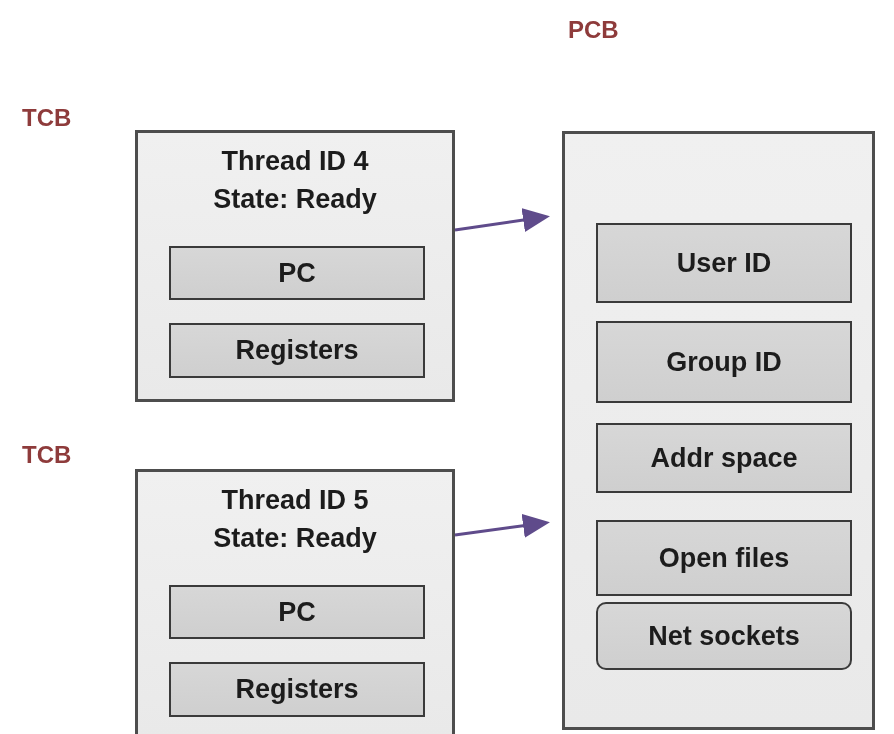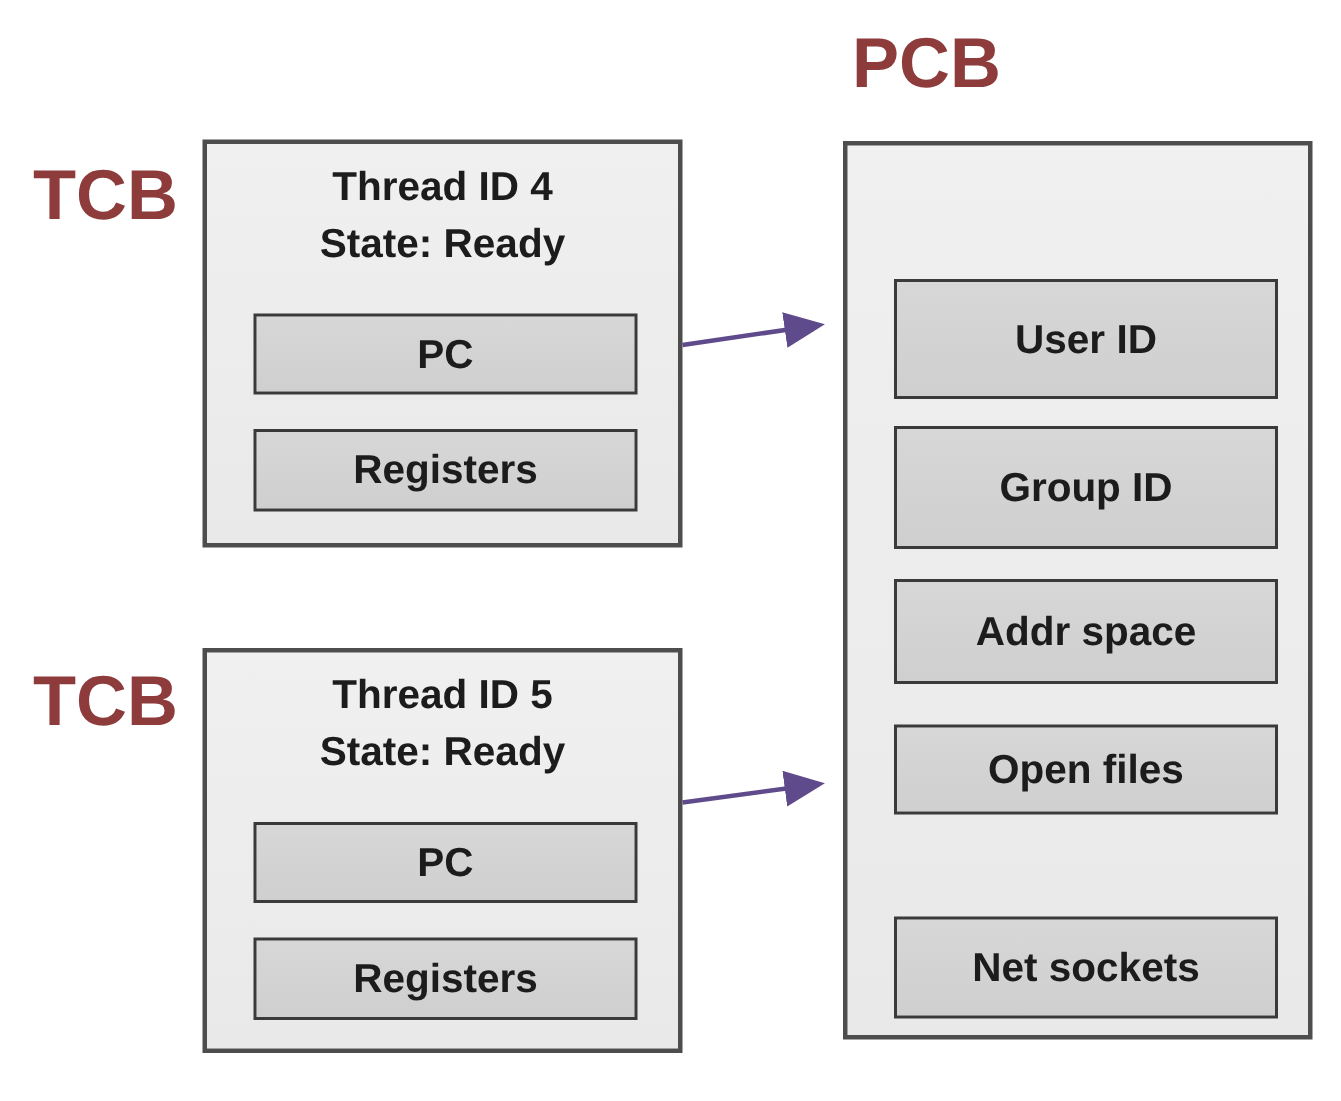--- a/index.html
+++ b/index.html
@@ -6,34 +6,35 @@
   body {
     width: 894px;
     height: 734px;
     position: relative;
     background: #ffffff;
     font-family: "Liberation Sans", sans-serif;
     overflow: hidden;
   }
   .section-label {
     position: absolute;
-    font-size: 47px;
+    font-size: 24px;
     font-weight: bold;
     color: #8e3b3b;
     line-height: 1;
   }
   #pcb-label  { left: 568px; top: 18px; }
   #tcb1-label { left: 22px;  top: 106px; }
   #tcb2-label { left: 22px;  top: 443px; }
 
   .outer-box {
     position: absolute;
     background: linear-gradient(180deg, #f0f0f0 0%, #e9e9e9 100%);
     border: 3px solid #4d4d4d;
     box-sizing: border-box;
+    margin-top: 37px;
   }
   #tcb1-box { left: 135px; top: 93px;  width: 320px; height: 272px; }
   #tcb2-box { left: 135px; top: 432px; width: 320px; height: 270px; }
   #pcb-box  { left: 562px; top: 94px;  width: 313px; height: 599px; }
 
   .box-title {
     position: absolute;
     left: 0;
     width: 100%;
     text-align: center;
@@ -60,22 +61,22 @@
     color: #1c1c1c;
     text-align: center;
   }
   
   .tcb-slot-0 { top: 113px; height: 54px; }
   .tcb-slot-1 { top: 190px; height: 55px; }
   
   .pcb-slot-0 { top: 89px;  height: 80px; }
   .pcb-slot-1 { top: 187px; height: 82px; }
   .pcb-slot-2 { top: 289px; height: 70px; }
-  .pcb-slot-3 { top: 386px; height: 60px; }
-  .pcb-slot-4 { top: 514px; height: 68px; }
+  .pcb-slot-3 { top: 386px; height: 76px; }
+  .pcb-slot-4 { top: 468px; height: 68px; border-radius: 10px; }
 
   #arrow-layer {
     position: absolute;
     left: 0; top: 0;
     width: 894px; height: 734px;
     pointer-events: none;
   }
 </style>
 </head>
 <body>

